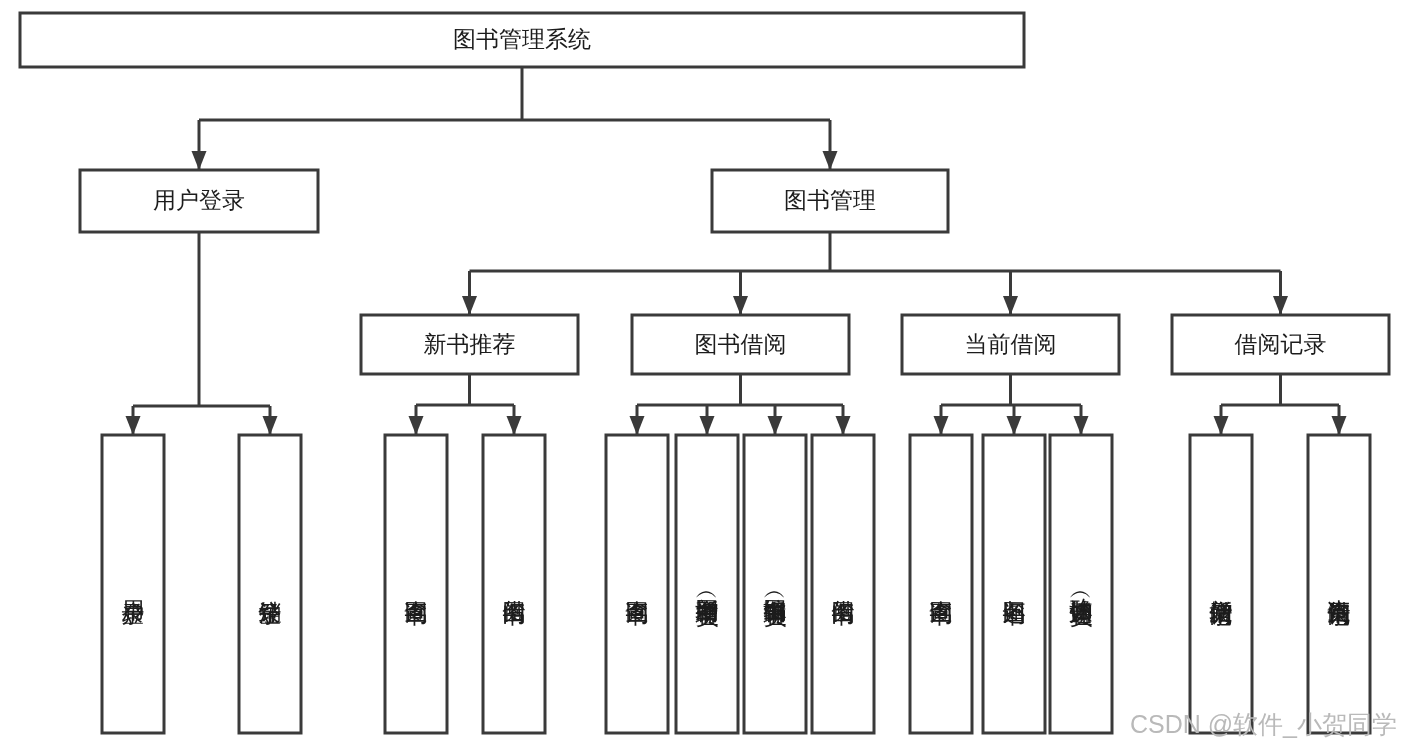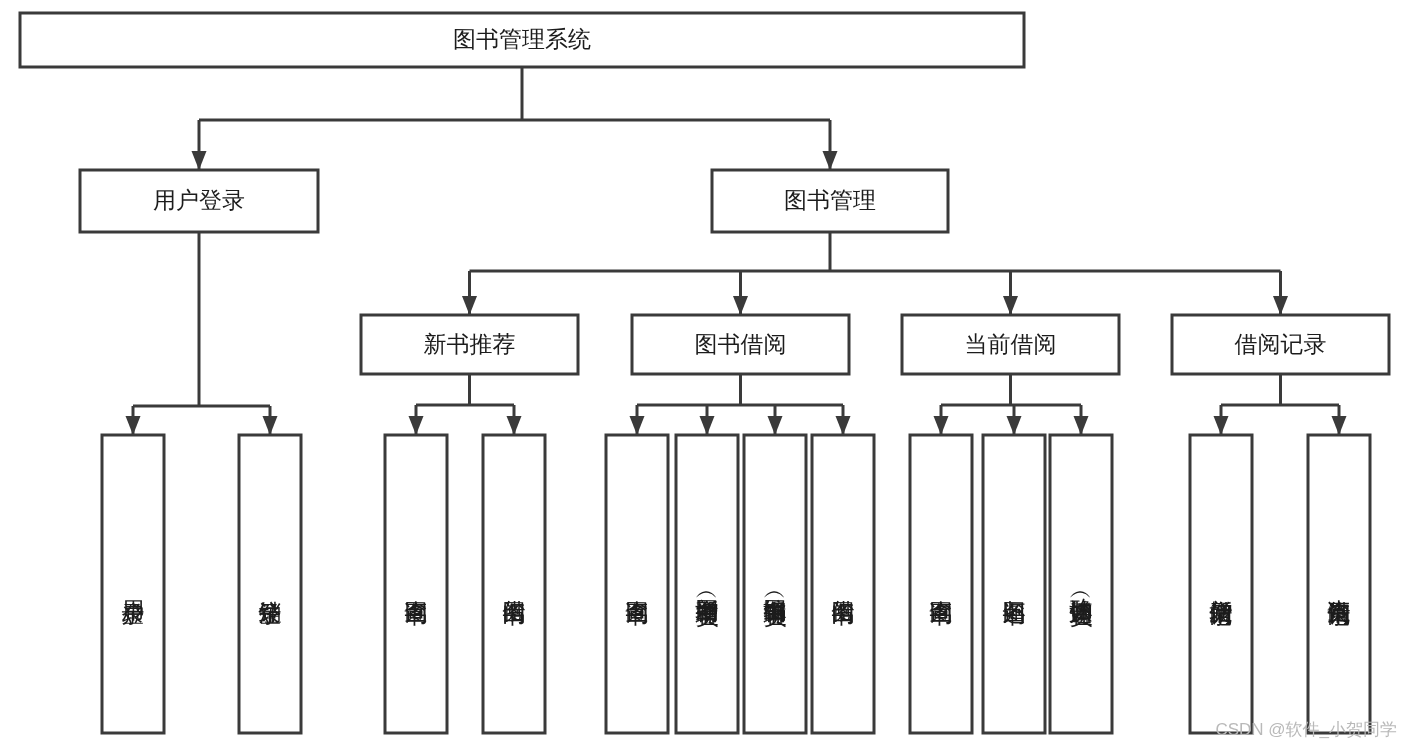--- a/index.html
+++ b/index.html
@@ -63,21 +63,21 @@
     display: flex;
     align-items: flex-start;
     justify-content: center;
     pointer-events: none;
   }
   .watermark {
     position: absolute;
     right: 8px;
     bottom: 6px;
     font-family: "Liberation Sans", "DejaVu Sans", sans-serif;
-    font-size: 17px;
+    font-size: 25px;
     color: #b9b9b9;
     white-space: nowrap;
     user-select: none;
   }
 </style>
 </head>
 <body>
 
 <div id="diagram-root">
 

